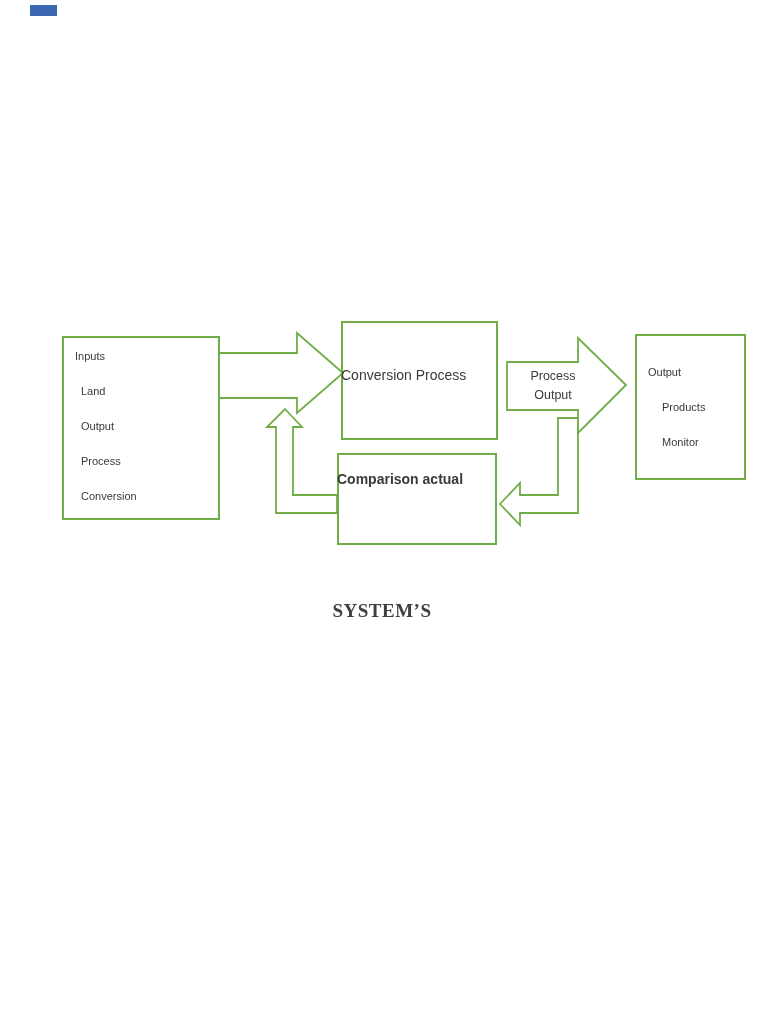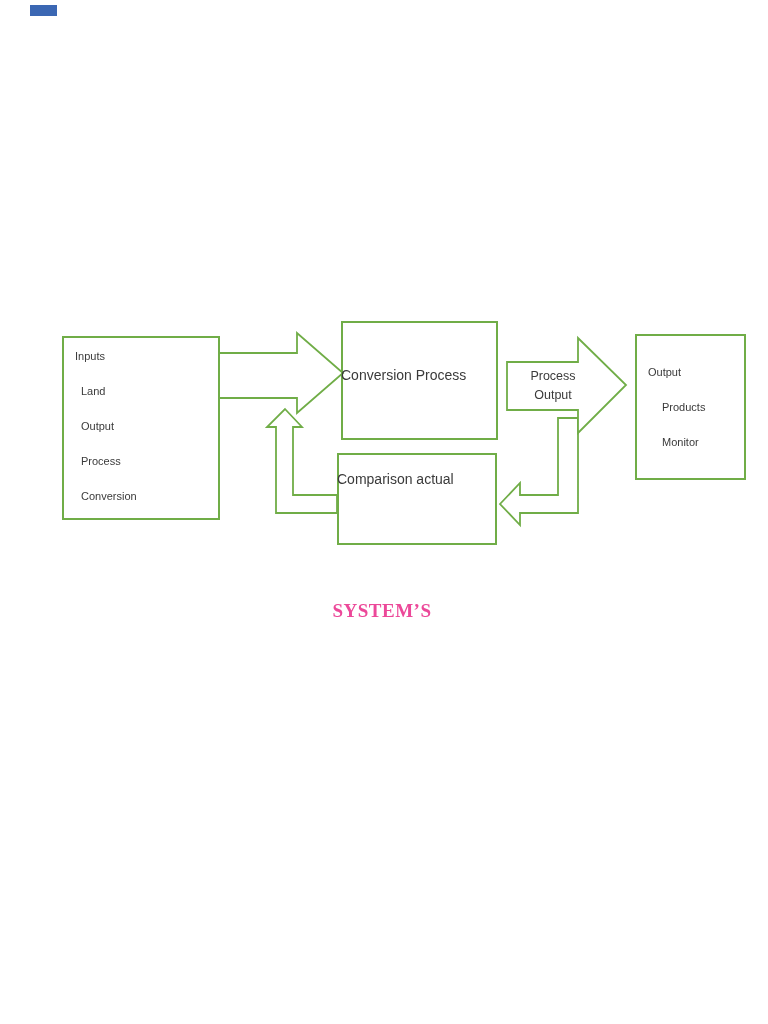--- a/index.html
+++ b/index.html
@@ -52,41 +52,41 @@
   .listblock .indent-sm { margin-left: 14px; }
   .listblock div { height: 35px; }
 
   .center-label {
     position: absolute;
     text-align: left;
     font-size: 14px;
     white-space: nowrap;
   }
   .label-conversion { left: 341px; top: 367px; width: 157px; }
-  .label-comparison { left: 337px; top: 467px; width: 160px; line-height: 25px; }
+  .label-comparison { left: 337px; top: 467px; width: 160px; line-height: 25px; font-weight: bold; }
 
   .arrow-label {
     position: absolute;
     text-align: center;
     font-size: 12.5px;
     color: #3a3a3a;
     white-space: nowrap;
   }
   .label-adjustments { left: 218px; top: 356px; width: 96px; line-height: 18px; }
   .label-monitor     { left: 508px; top: 367px; width: 90px; line-height: 19px; }
 
   .caption-title {
     position: absolute;
     left: 382px; top: 600px;
     transform: translateX(-50%);
     font-family: "Liberation Serif", "DejaVu Serif", serif;
     font-weight: bold;
     font-size: 19px;
     letter-spacing: 0.5px;
-    color: #ec4899;
+    color: #404040;
     white-space: nowrap;
   }
 </style>
 </head>
 <body>
 
 <div class="page">
 
   <div class="blue-marker"></div>
 

